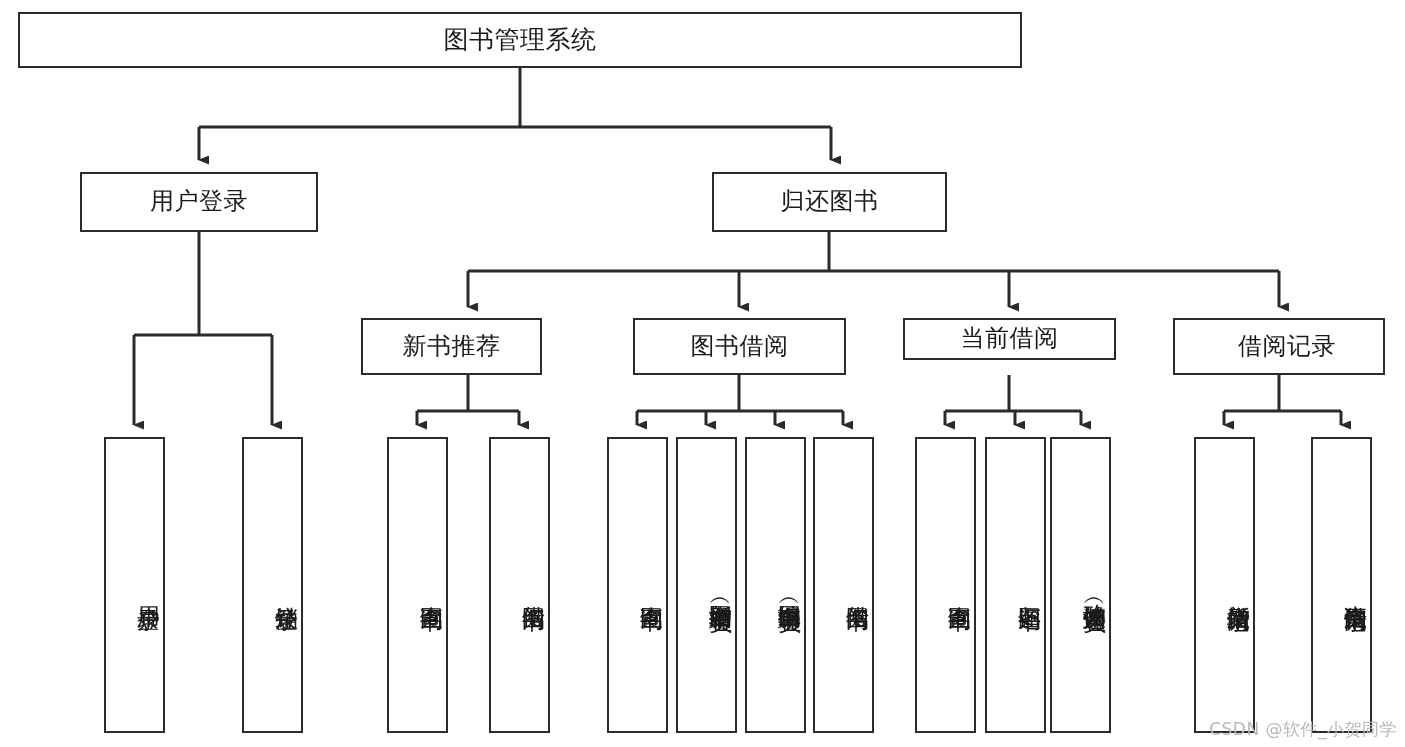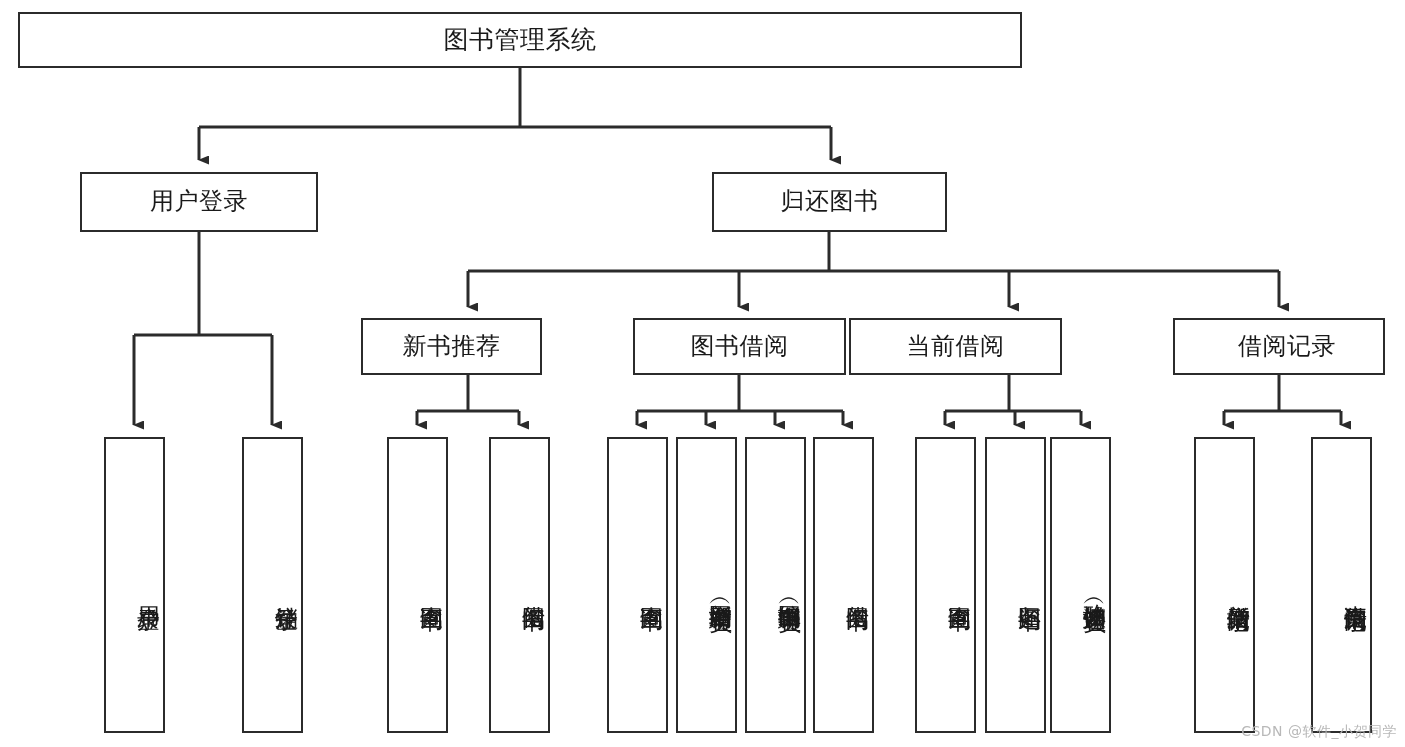--- a/index.html
+++ b/index.html
@@ -57,21 +57,21 @@
   .node-v .vtxt {
     writing-mode: vertical-rl;
     text-orientation: upright;
     display: block;
     white-space: nowrap;
   }
   .watermark {
     position: absolute;
     right: 8px;
     bottom: 6px;
-    font-size: 14px;
+    font-size: 17px;
     color: #b8b8b8;
     letter-spacing: 0.5px;
     white-space: nowrap;
   }
 </style>
 </head>
 <body>
 
 <div id="canvas">
 
@@ -138,21 +138,21 @@
   </div>
 
   <div class="node node-h" style="left:361px; top:318px; width:181px; height:57px;">
     <span>新书推荐</span>
   </div>
 
   <div class="node node-h" style="left:633px; top:318px; width:213px; height:57px;">
     <span>图书借阅</span>
   </div>
 
-  <div class="node node-h" style="left:849px; top:318px; width:213px; height:57px;">
+  <div class="node node-h" style="left:903px; top:318px; width:213px; height:42px;">
     <span>当前借阅</span>
   </div>
 
   <div class="node node-h" style="left:1173px; top:318px; width:212px; height:57px;padding-left:16px;">
     <span>借阅记录</span>
   </div>
 
   <div class="node node-v" style="left:104px; top:437px; width:61px; height:296px;">
     <span class="vtxt">用户登录</span>
   </div>

